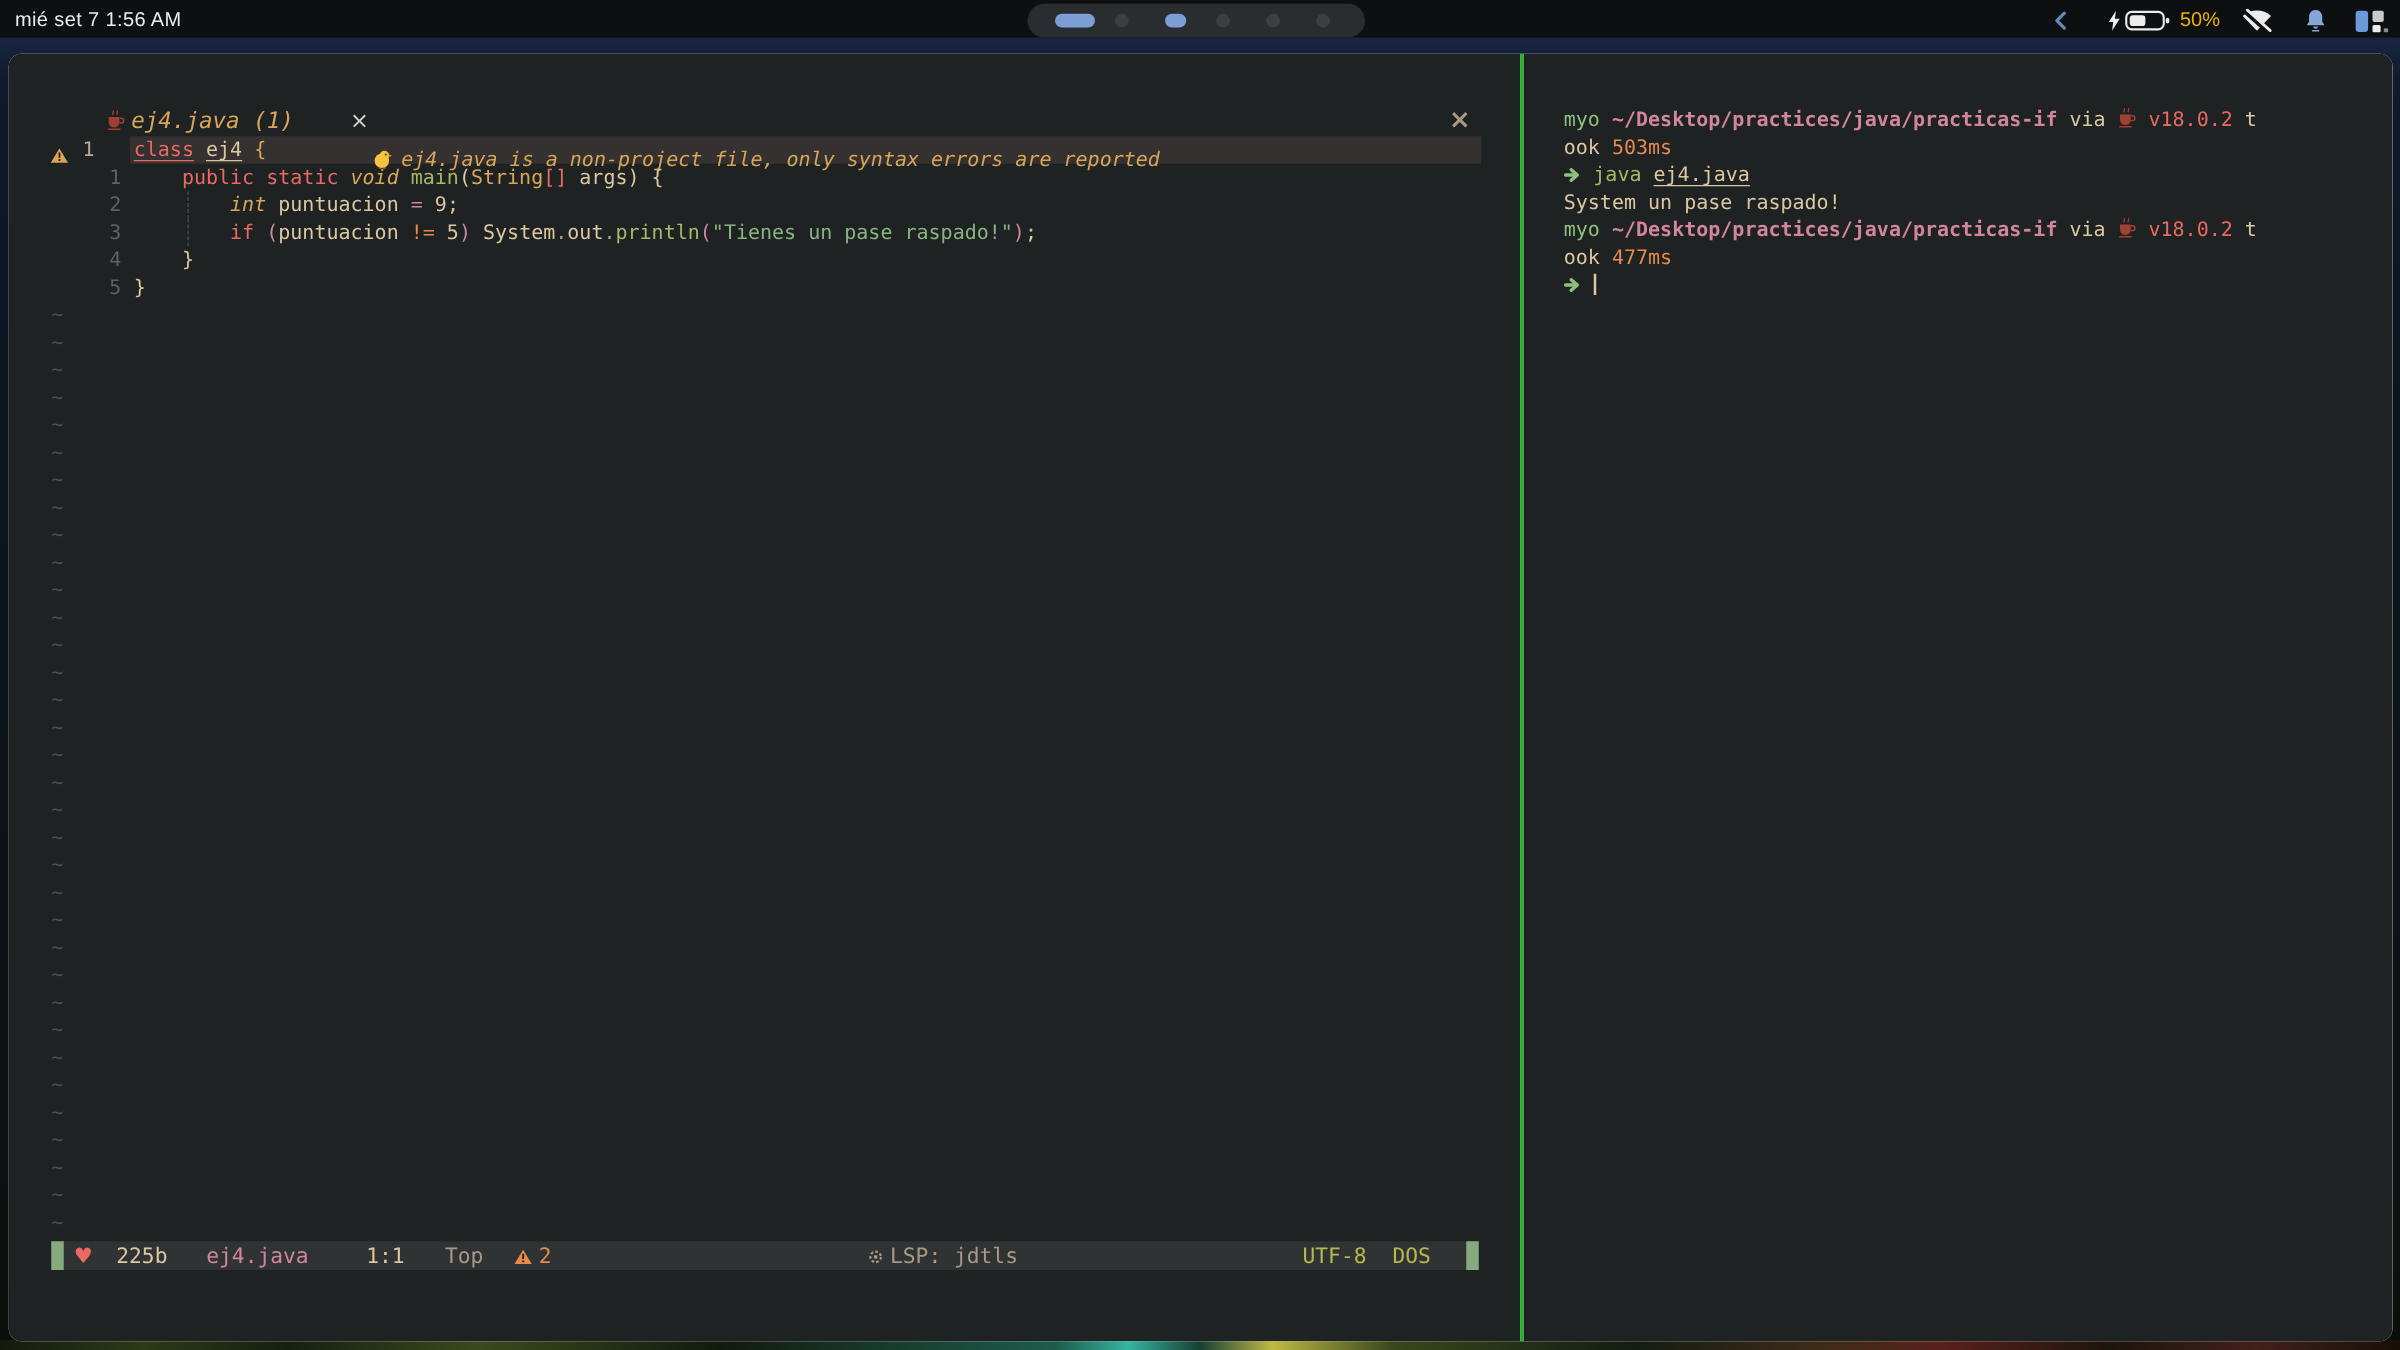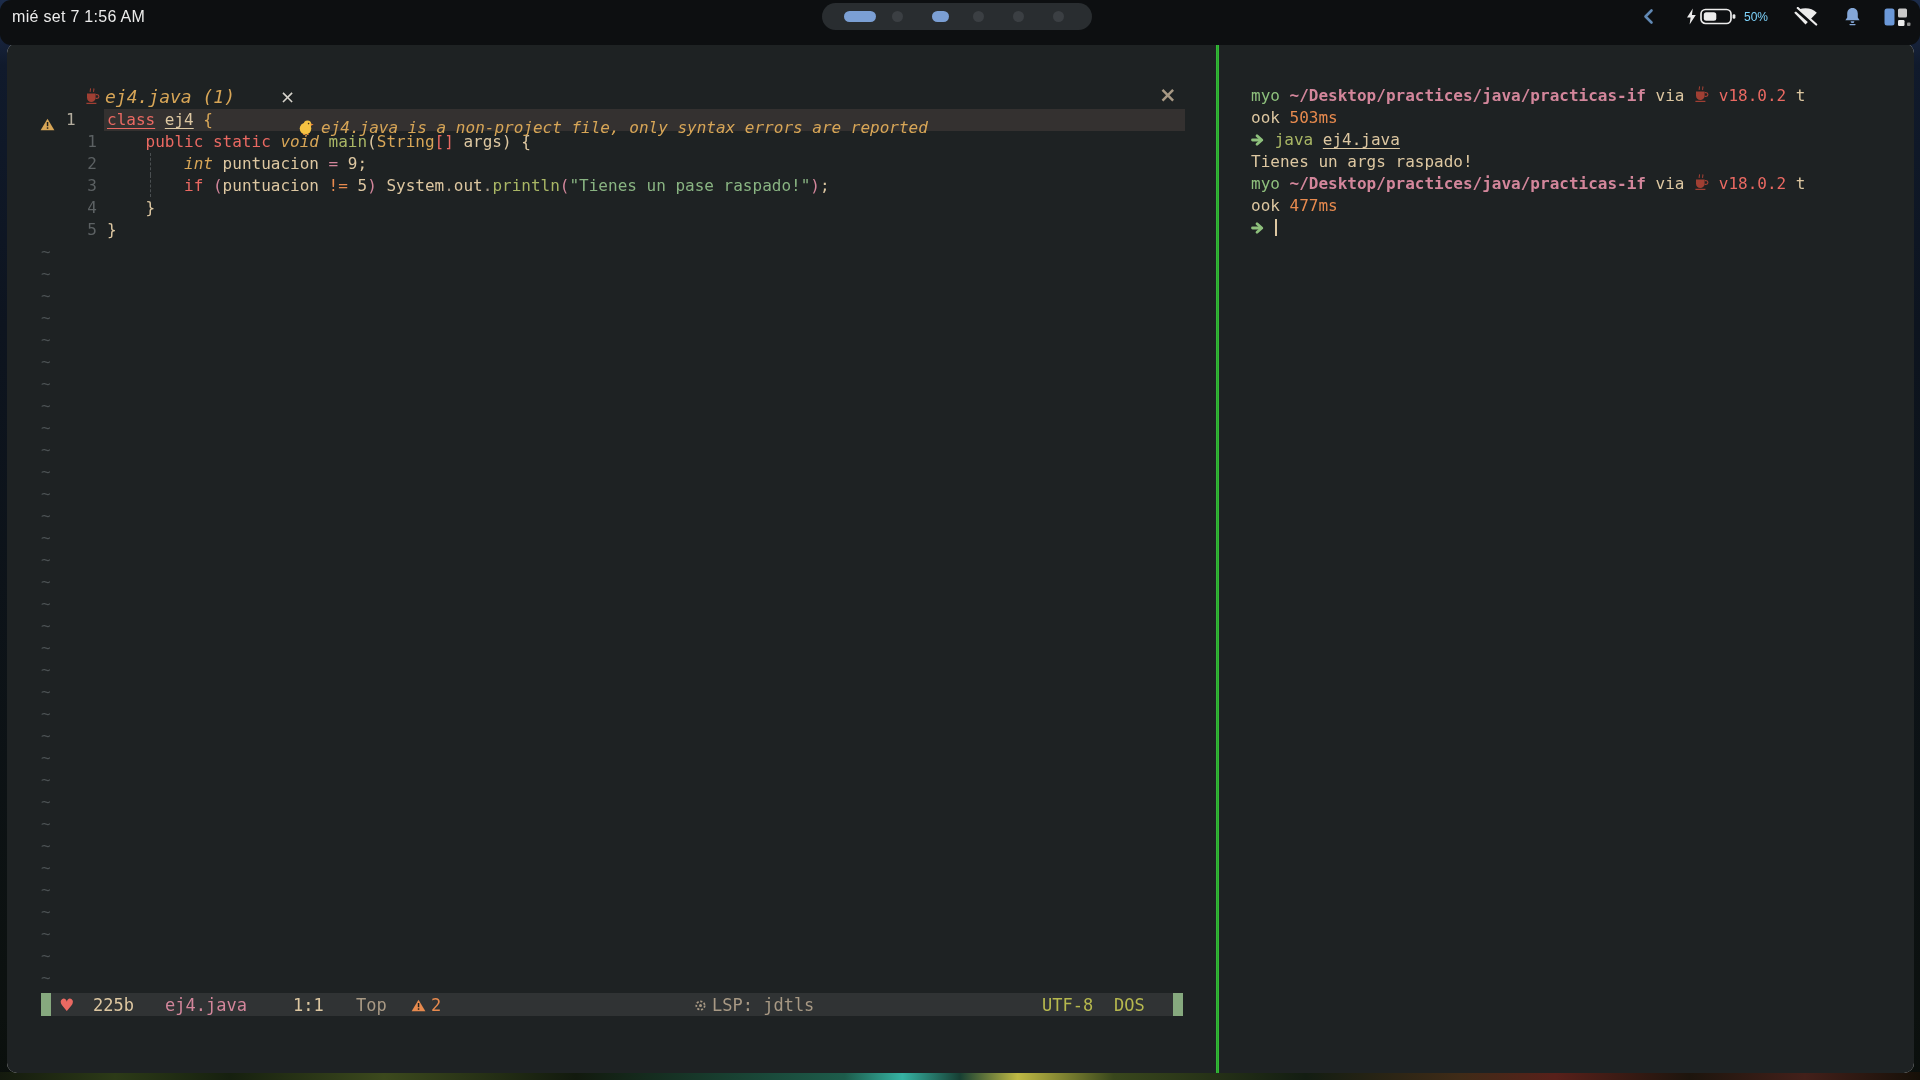--- a/index.html
+++ b/index.html
@@ -1,27 +1,27 @@
 <!DOCTYPE html>
 <html style="--c-red: #ea6962; --c-gold: #d8a657; --c-olive: #a9b665; --c-green: #8ec07c; --c-aqua: #89b482; --c-pink: #d3869b; --c-cream: #ddc7a1; --c-orange: #e78a4e; --c-gray: #a89984; --c-dim: #5c6163; --c-yellowdim: #b6b84e; --c-wsblue: #7b9fd4; --c-divider_green: #36c43a;"><head>
 <meta charset="utf-8">
 <title>ej4.java — nvim + terminal</title>
 <style>
   html,body{margin:0;padding:0;width:1920px;height:1080px;overflow:hidden;background:#0b1018;font-family:"Liberation Sans",sans-serif;}
   .desktop-bg{position:absolute;inset:0;background:linear-gradient(180deg,#1c2c4a 0%,#17233c 3.5%,#101a2c 6%,#0d141f 30%,#0c110f 94%,#0a0f0c 100%);}
   .wallpaper-bottom{position:absolute;left:0;right:0;bottom:0;height:8px;
     background:linear-gradient(90deg,#141a0e 0%,#2c3a17 6%,#16200f 12%,#3c491d 20%,#121a0e 30%,#1d5c4b 44%,#36b3a3 47%,#173f33 50%,#bfb944 53%,#39471c 58%,#131d12 68%,#3f2b17 76%,#58201a 81%,#1d150d 88%,#43201a 94%,#161008 100%);}
   
-  .menubar{position:absolute;top:0;left:0;width:1920px;height:45px;background:#0d0f11;color:#ececec;z-index:5;border-radius:11px;}
+  .menubar{position:absolute;top:0;left:0;width:1920px;height:30px;background:#0d0f11;color:#ececec;z-index:5;}
   .clock{position:absolute;left:12px;top:0;height:33px;display:flex;align-items:center;font-size:16px;letter-spacing:.3px;color:#ececec;}
   .spaces{position:absolute;left:822px;top:3px;width:270px;height:27px;background:#292d30;border-radius:14px;}
   .space-pill{position:absolute;top:8px;height:11px;border-radius:6px;background:var(--c-wsblue);}
   .space-dot{position:absolute;top:8px;width:11px;height:11px;border-radius:50%;background:#3b3f43;}
   .mb-item{position:absolute;top:0;height:33px;display:flex;align-items:center;}
-  .batt-pct{font-size:12px;color:#7dd3fc;}
+  .batt-pct{font-size:16px;color:#eab308;}
   
   .window{position:absolute;left:7px;top:43px;width:1907px;height:1030px;border-radius:10px;overflow:hidden;display:flex;background:#e5e5e5;z-index:2;}
   .editor-pane{position:relative;width:1209px;height:100%;background:#1e2223;}
   .divider{width:3px;height:100%;background:linear-gradient(90deg,#36c43a,#2ca52f 50%,#36c43a);}
   .term-pane{position:relative;flex:1;height:100%;background:#1e2223;}
   .mono{font-family:"DejaVu Sans Mono",monospace;font-size:16px;line-height:22px;white-space:pre;}
   
   .tabline{position:absolute;left:0;top:42px;width:100%;height:23px;}
   .tab-icon{position:absolute;left:78px;top:3px;}
   .tab-title{position:absolute;left:98px;top:0;font-family:"DejaVu Sans Mono",monospace;font-style:italic;font-size:18px;line-height:23px;color:var(--c-gold);}
@@ -222,21 +222,21 @@
               <path d="M8.6 0.5 C9.8 1.6 7.8 2.6 8.8 3.9" stroke="#a03f33" stroke-width="1.1" fill="none"></path>
               <path d="M2 5.5 h8.6 v4.2 a4.3 4.3 0 0 1 -8.6 0 z" fill="#a03f33"></path>
               <path d="M10.8 6.6 h1.2 a1.9 1.9 0 0 1 0 3.8 h-1.4" stroke="#a03f33" stroke-width="1.2" fill="none"></path>
               <path d="M1.4 15.4 h10" stroke="#a03f33" stroke-width="1.3"></path>
             </svg></span><span class="c-cream"> </span><span class="c-red">v18.0.2</span><span class="c-cream"> t</span></div>
         <div class="trow mono" style="top: 64px;"><span class="c-cream">ook </span><span class="c-orange">503ms</span></div>
         <div class="trow mono" style="top: 86px;"><span class="icon"><svg width="14" height="14" viewBox="0 0 14 14">
               <path d="M1.5 7 H8.5" stroke="#8ec07c" stroke-width="2.8" stroke-linecap="round"></path>
               <path d="M6 2.8 L10.8 7 L6 11.2" fill="none" stroke="#8ec07c" stroke-width="2.8" stroke-linecap="round" stroke-linejoin="round"></path>
             </svg></span><span class="c-cream"> </span><span class="c-olive">java</span><span class="c-cream"> </span><span class="c-cream ul">ej4.java</span></div>
-        <div class="trow mono" style="top: 108px;"><span class="c-cream">Tienes un args raspado!</span></div>
+        <div class="trow mono" style="top: 108px;"><span class="c-cream">System un pase raspado!</span></div>
         <div class="trow mono" style="top: 130px;"><span class="c-green">myo</span><span class="c-cream"> </span><span class="c-pink bd">~/Desktop/practices/java/practicas-if</span><span class="c-cream"> via </span><span class="icon"><svg width="15" height="17" viewBox="0 0 15 17">
               <path d="M5.2 0.5 C6.4 1.6 4.4 2.6 5.4 3.9" stroke="#a03f33" stroke-width="1.1" fill="none"></path>
               <path d="M8.6 0.5 C9.8 1.6 7.8 2.6 8.8 3.9" stroke="#a03f33" stroke-width="1.1" fill="none"></path>
               <path d="M2 5.5 h8.6 v4.2 a4.3 4.3 0 0 1 -8.6 0 z" fill="#a03f33"></path>
               <path d="M10.8 6.6 h1.2 a1.9 1.9 0 0 1 0 3.8 h-1.4" stroke="#a03f33" stroke-width="1.2" fill="none"></path>
               <path d="M1.4 15.4 h10" stroke="#a03f33" stroke-width="1.3"></path>
             </svg></span><span class="c-cream"> </span><span class="c-red">v18.0.2</span><span class="c-cream"> t</span></div>
         <div class="trow mono" style="top: 152px;"><span class="c-cream">ook </span><span class="c-orange">477ms</span></div>
         <div class="trow mono" style="top: 174px;"><span class="icon"><svg width="14" height="14" viewBox="0 0 14 14">
               <path d="M1.5 7 H8.5" stroke="#8ec07c" stroke-width="2.8" stroke-linecap="round"></path>

